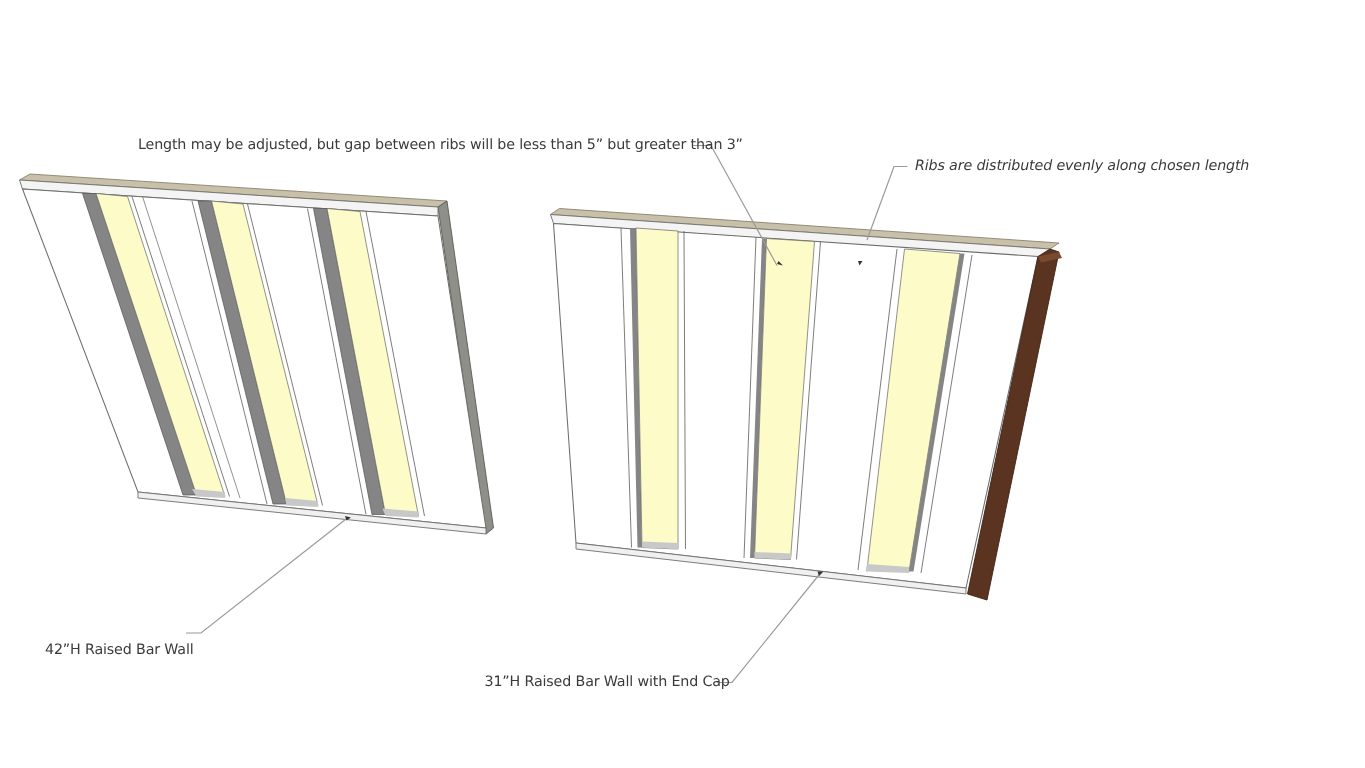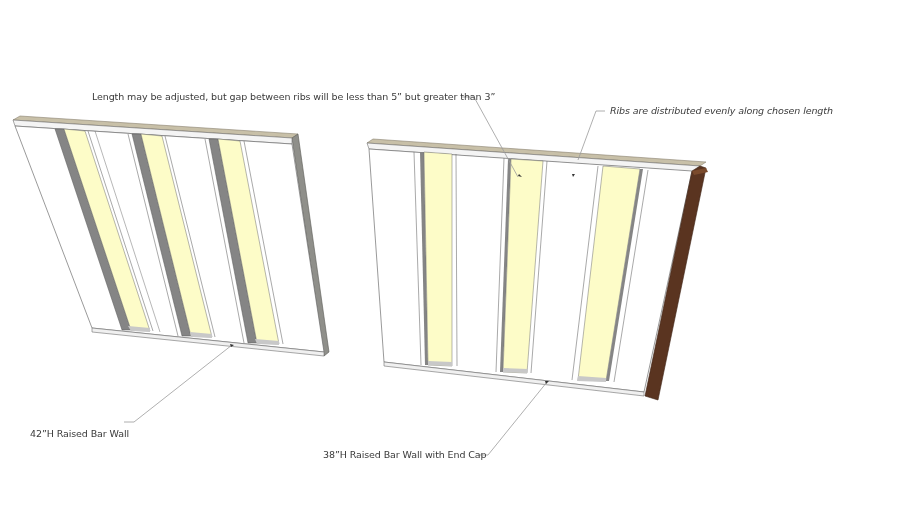--- a/index.html
+++ b/index.html
@@ -107,13 +107,13 @@
 
     <polyline points="478,455 488,455 547,382"></polyline>
   </g>
   <polygon points="230,344 234,345 231,347" fill="#333"></polygon>
   <polygon points="545,381 549,381 546,384" fill="#333"></polygon>
 </svg>
 
 <div class="label" style="left:92px; top:91px;">Length may be adjusted, but gap between ribs will be less than 5” but greater than 3”</div>
 <div class="label" style="left:610px; top:105px;font-style:italic;">Ribs are distributed evenly along chosen length</div>
 <div class="label" style="left:30px; top:416px;margin-top:12px;">42”H Raised Bar Wall</div>
-<div class="label" style="left:323px; top:449px;">38”H Raised Bar Wall with End Cap</div>
+<div class="label" style="left:323px; top:449px;">31”H Raised Bar Wall with End Cap</div>
 
 </body></html>

